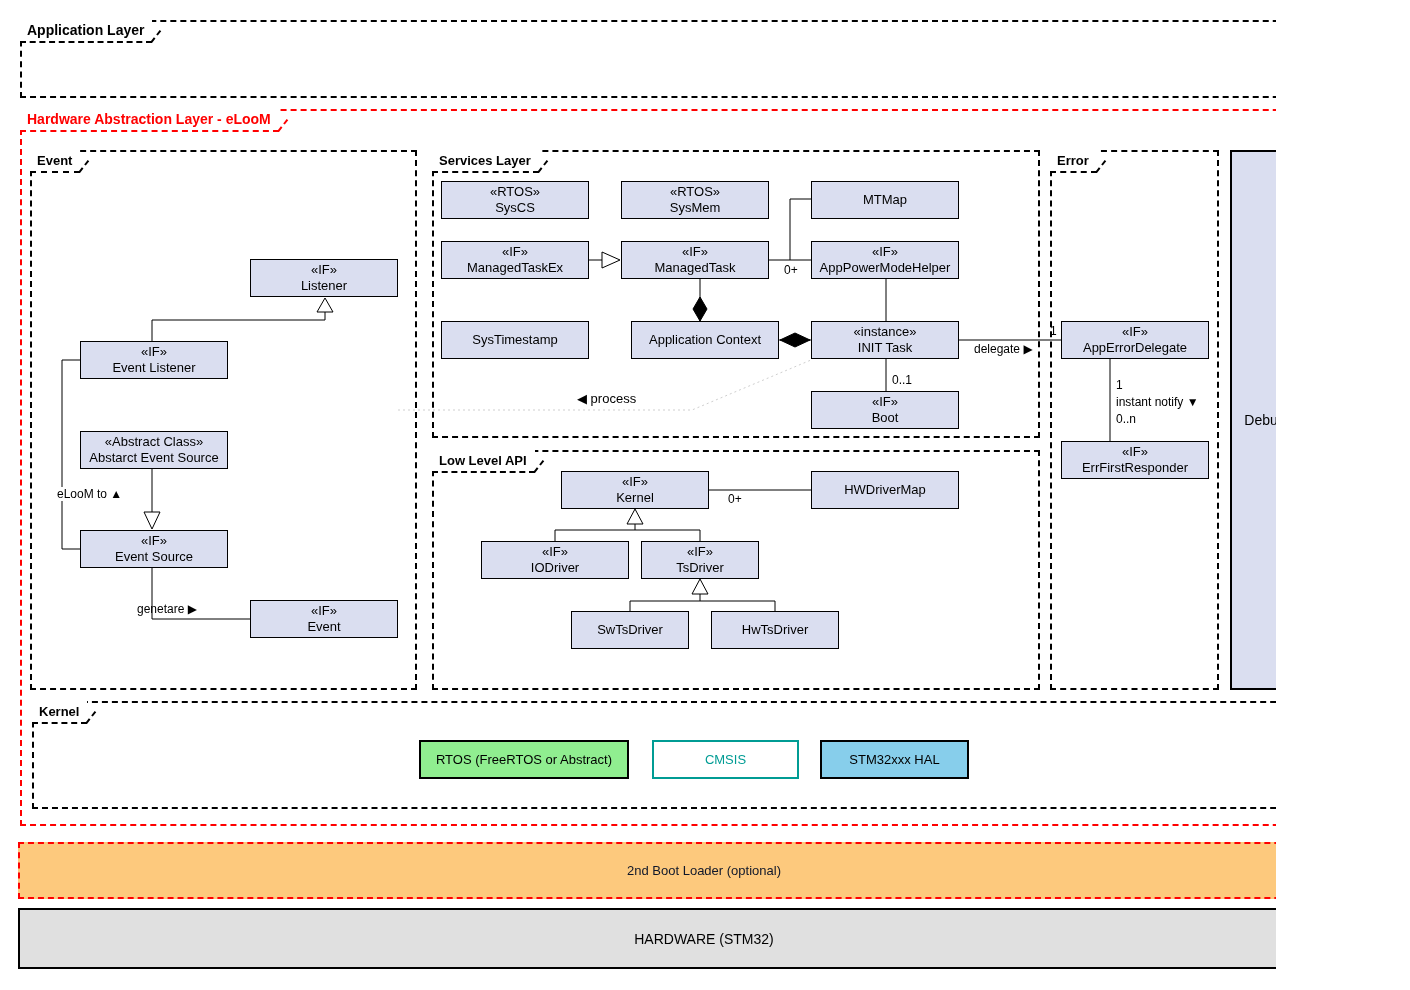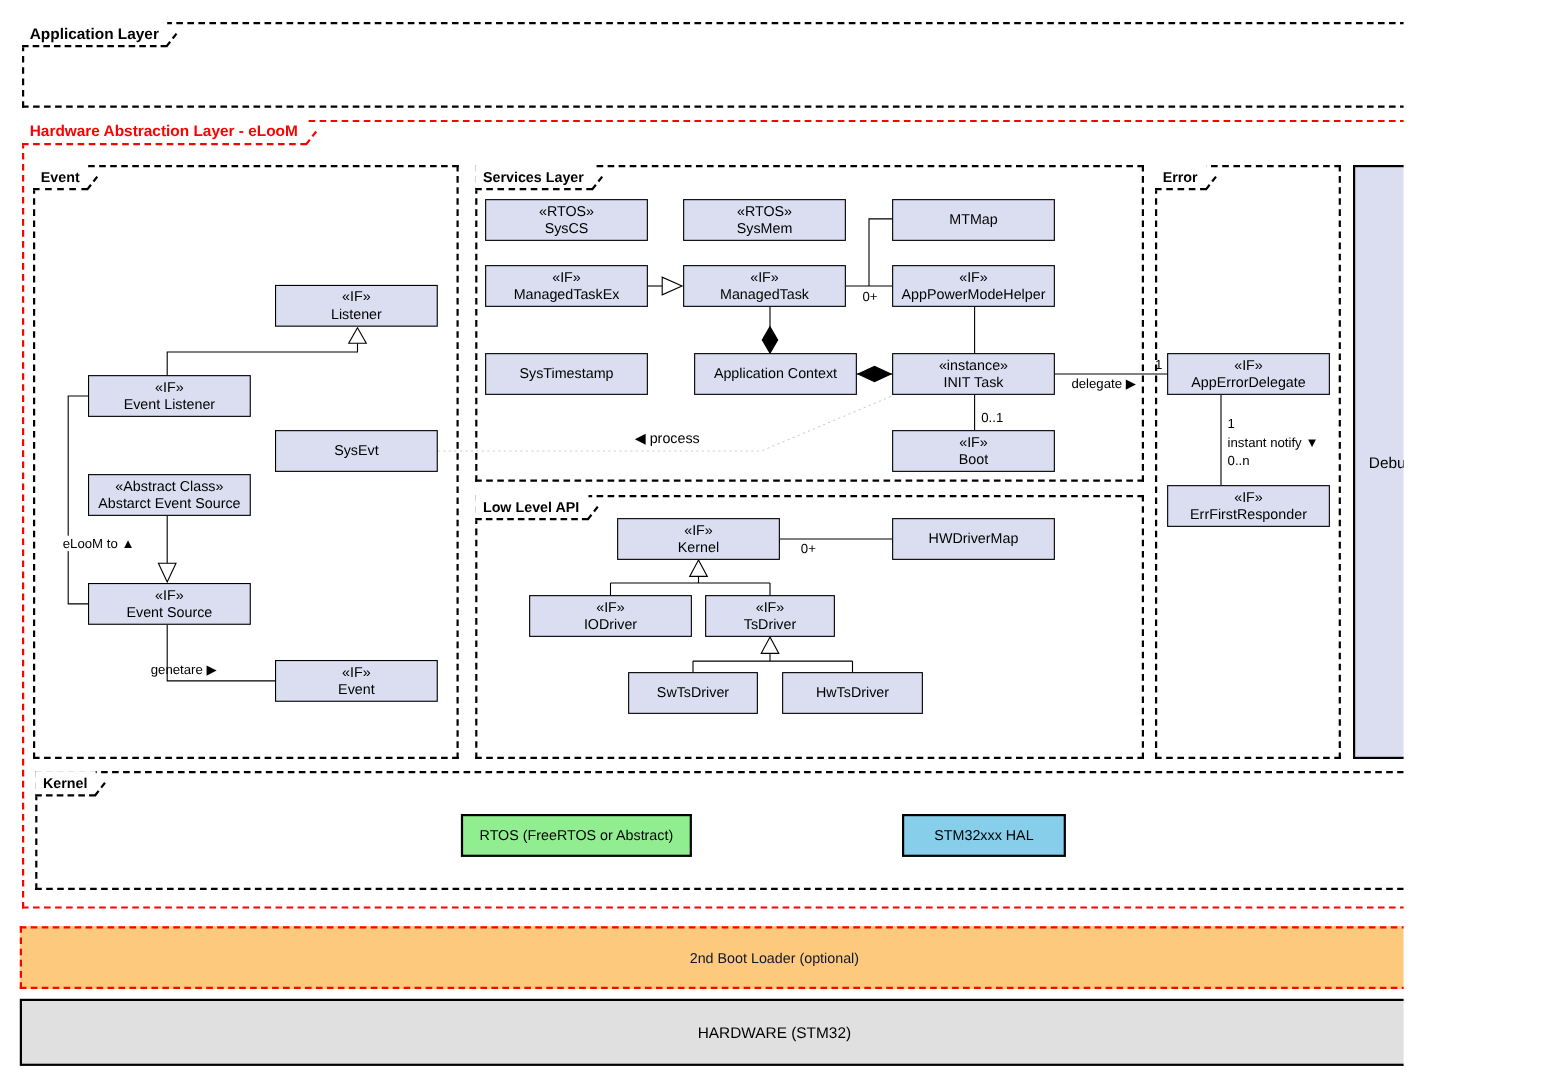--- a/index.html
+++ b/index.html
@@ -140,23 +140,20 @@
   </svg>
 
   <div class="box" style="left:250px; top:259px; width:148px; height:38px;">
     <div>«IF»</div>
     <div>Listener</div>
   </div>
   <div class="box" style="left:80px; top:341px; width:148px; height:38px;">
     <div>«IF»</div>
     <div>Event Listener</div>
   </div>
-  <div class="box" style="left:250px; top:391px; width:148px; height:38px;">
-    <div>SysEvt</div>
-  </div>
   <div class="box" style="left:80px; top:431px; width:148px; height:38px;">
     <div>«Abstract Class»</div>
     <div>Abstarct Event Source</div>
   </div>
   <div class="box" style="left:80px; top:530px; width:148px; height:38px;">
     <div>«IF»</div>
     <div>Event Source</div>
   </div>
   <div class="box" style="left:250px; top:600px; width:148px; height:38px;">
     <div>«IF»</div>
@@ -231,20 +228,23 @@
     <div>«IF»</div>
     <div>ErrFirstResponder</div>
   </div>
 
   <div class="panel" style="left:1230px; top:150px; width:70px; height:540px;">
     <span>Debug</span>
   </div>
 
   <div class="kbox rtos" style="left:419px; top:740px; width:210px; height:39px;">
     <span>RTOS (FreeRTOS or Abstract)</span>
+  </div>
+  <div class="kbox cmsis" style="left:652px; top:740px; width:147px; height:39px;">
+    <span>CMSIS</span>
   </div>
   <div class="kbox stm" style="left:820px; top:740px; width:149px; height:39px;">
     <span>STM32xxx HAL</span>
   </div>
 
   <div class="bar bootloader" style="left:18px; top:842px; width:1372px; height:57px;">
     <span>2nd Boot Loader (optional)</span>
   </div>
   <div class="bar hardware" style="left:18px; top:908px; width:1372px; height:61px;">
     <span>HARDWARE (STM32)</span>

